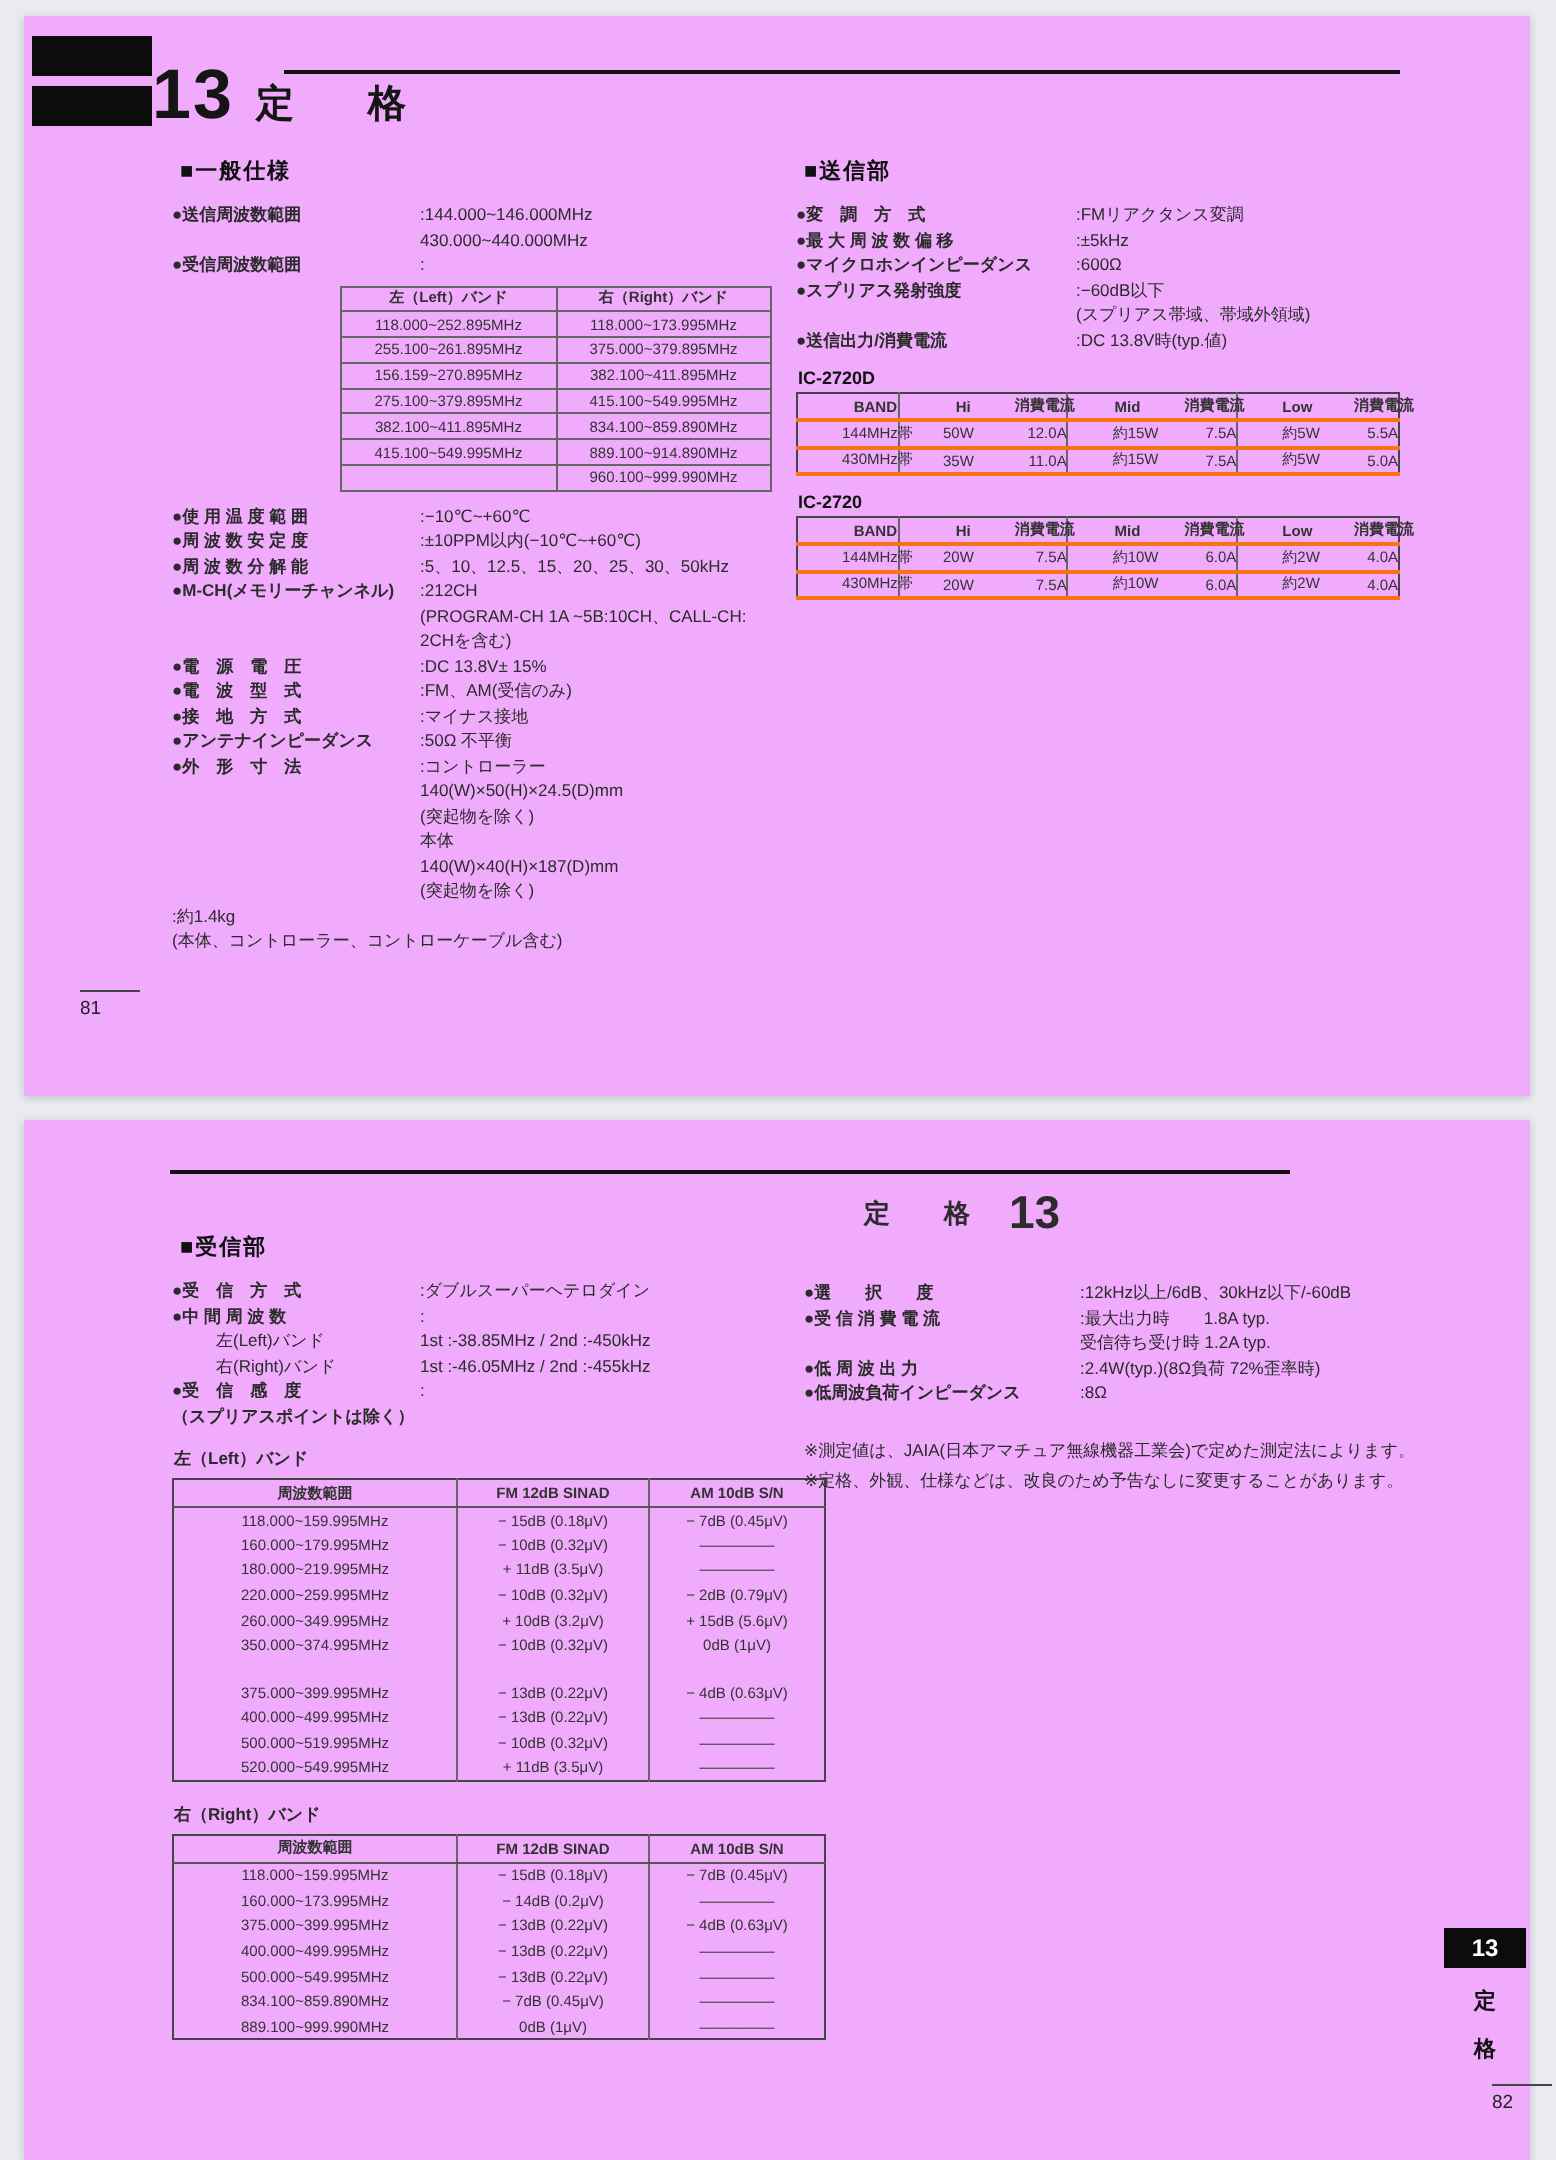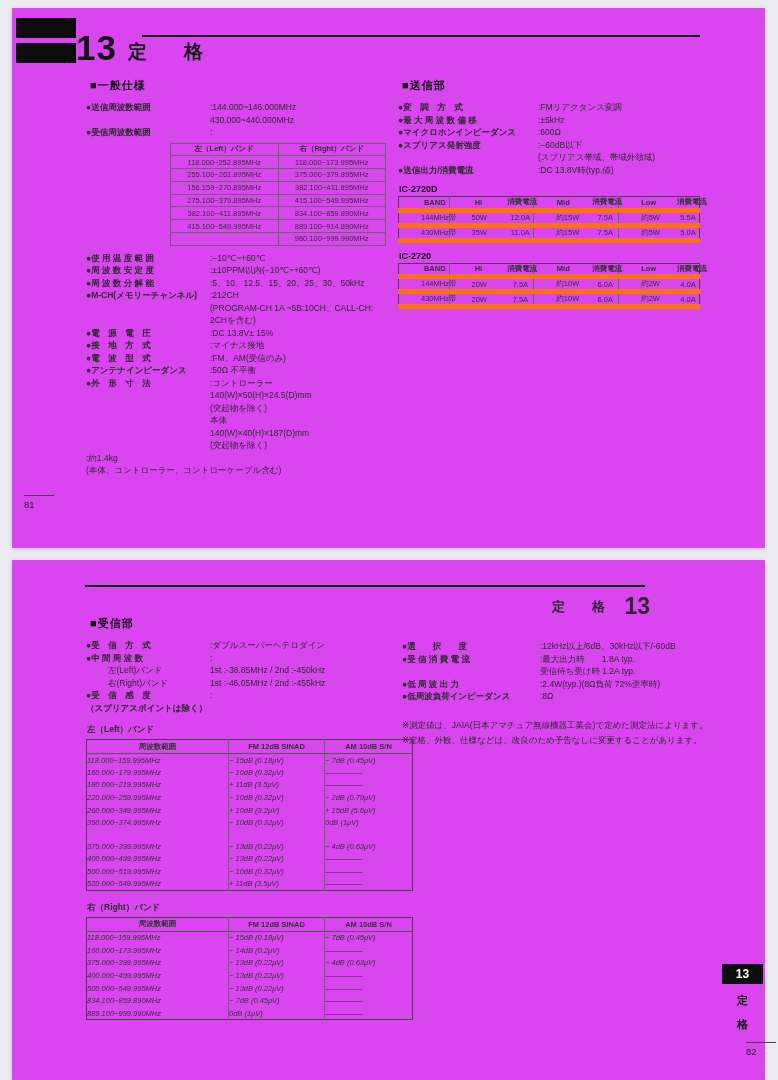--- a/index.html
+++ b/index.html
@@ -1,30 +1,30 @@
 <!DOCTYPE html>
 <html><head>
 <meta charset="utf-8">
 <style>
   * { margin:0; padding:0; box-sizing:border-box; }
   html,body { width:778px; height:1080px; overflow:hidden; }
   body { background:#e9ebf0; font-family:"Liberation Sans","DejaVu Sans",sans-serif; color:#2b2b2b; }
-  .page { position:absolute; left:12px; width:753px; background:#d946ef; box-shadow:0 1px 4px rgba(40,50,80,.22); }
+  .page { position:absolute; left:12px; width:753px; background:#f0abfc; box-shadow:0 1px 4px rgba(40,50,80,.22); }
   #page1 { top:8px; height:540px; }
   #page2 { top:560px; height:520px; }
 
   
   .chapbar { position:absolute; left:4px; width:60px; height:20px; background:#0c0c0c; }
   .chap-num { position:absolute; left:64px; top:20px; font-size:35px; font-weight:bold; letter-spacing:1px; color:#151515; }
   .chap-title { position:absolute; left:116px; top:31px; font-size:19px; font-weight:bold; letter-spacing:9px; color:#151515; }
   .chap-rule { position:absolute; left:130px; top:27px; width:558px; height:2px; background:#111; }
 
   
   .p2-rule { position:absolute; left:73px; top:25px; width:560px; height:2px; background:#111; }
-  .p2-head { position:absolute; left:420px; top:33px; width:218px; text-align:right; }
+  .p2-head { position:absolute; left:420px; top:33px; width:218px; }
   .p2-head .t { font-size:13px; font-weight:bold; letter-spacing:7px; vertical-align:3px; }
   .p2-head .n { font-size:23px; font-weight:bold; margin-left:8px; }
 
   .col { position:absolute; }
   .sec-h { font-size:11px; font-weight:bold; color:#111; margin:0 0 8px 4px; letter-spacing:1px; }
 
   .spec-row { display:flex; font-size:8.5px; line-height:12.5px; }
   .spec-label { font-weight:bold; min-width:124px; white-space:nowrap; }
   .rcol .spec-label { min-width:140px; }
   .p2l .spec-label { min-width:124px; }
@@ -37,45 +37,45 @@
   table { border-collapse:collapse; table-layout:fixed; font-size:7.5px; color:#333; }
   th { font-weight:bold; }
   .tbl-title { font-size:8.5px; font-weight:bold; margin:0 0 3px 1px; }
 
   
   .t-rx { width:216px; margin:4px 0 6px 84px; border:1px solid #555; }
   .t-rx th, .t-rx td { border:1px solid #666; text-align:center; height:12.8px; padding:0 2px; white-space:nowrap; }
 
   
   .t-pwr { width:302px; border:1.2px solid #444; margin-bottom:4px; }
-  .t-pwr th, .t-pwr td { height:13.5px; text-align:center; white-space:nowrap; border-bottom:5px solid #f97316;padding-left:22px; }
+  .t-pwr th, .t-pwr td { height:13.5px; text-align:right; white-space:nowrap; border-bottom:2px solid #f97316;padding-left:22px; }
   .t-pwr th:nth-child(1), .t-pwr td:nth-child(1),
   .t-pwr th:nth-child(3), .t-pwr td:nth-child(3),
   .t-pwr th:nth-child(5), .t-pwr td:nth-child(5) { border-right:1px solid #666; }
   .t-pwr col:nth-child(1){width:50px} .t-pwr col:nth-child(2){width:36px}
   .t-pwr col:nth-child(3){width:48px} .t-pwr col:nth-child(4){width:36px}
   .t-pwr col:nth-child(5){width:48px} .t-pwr col:nth-child(6){width:36px}
   .t-pwr col:nth-child(7){width:44px}
   .pwr-label { font-size:9px; font-weight:bold; margin:8px 0 2px 1px; color:#111; }
 
   
   .t-band { width:294px; border:1.2px solid #444; }
   .t-band th { border-bottom:1px solid #555; height:14px; text-align:center; }
   .t-band th, .t-band td { border-right:1px solid #666; white-space:nowrap; }
   .t-band th:last-child, .t-band td:last-child { border-right:none; }
-  .t-band td { height:12.6px; text-align:left;font-style:italic; }
+  .t-band td { height:12.6px; text-align:center; }
   .t-band col:nth-child(1){width:142px} .t-band col:nth-child(2){width:96px} .t-band col:nth-child(3){width:88px}
   .t-band tr.gap td { height:11px; }
 
   .notes { margin-top:16px; font-size:8.5px; line-height:13px; }
   .notes div { padding-left:9px; text-indent:-9px; margin-bottom:2px; }
 
   .pagenum { position:absolute; font-size:9.5px; color:#222; }
   .pagenum .pn-line { display:block; width:30px; border-top:1px solid #444; margin-bottom:3px; }
-  #pn81 { left:4px; top:487px; padding-left:8px; }
+  #pn81 { left:20px; top:487px; padding-left:8px; }
   #pn82 { left:726px; top:482px; padding-left:8px; }
 
   .side-tab { position:absolute; left:710px; top:404px; width:41px; text-align:center; }
   .side-tab .tab-num { background:#0c0c0c; color:#fff; font-size:12px; font-weight:bold; padding:3px 0; }
   .side-tab .tab-char { font-size:11px; font-weight:bold; margin-top:9px; color:#111; }
 </style>
 </head>
 <body>
 
 <div class="page" id="page1">
@@ -171,29 +171,29 @@
             <div>2CHを含む)</div>
           </span>
         </div>
         <div class="spec-row">
           <span class="spec-label">●電　源　電　圧</span>
           <span class="spec-value">
             <div>:DC 13.8V± 15%</div>
           </span>
         </div>
         <div class="spec-row">
+          <span class="spec-label">●電　波　型　式</span>
+          <span class="spec-value">
+            <div>:FM、AM(受信のみ)</div>
+          </span>
+        </div>
+        <div class="spec-row">
           <span class="spec-label">●接　地　方　式</span>
           <span class="spec-value">
             <div>:マイナス接地</div>
-          </span>
-        </div>
-        <div class="spec-row">
-          <span class="spec-label">●電　波　型　式</span>
-          <span class="spec-value">
-            <div>:FM、AM(受信のみ)</div>
           </span>
         </div>
         <div class="spec-row">
           <span class="spec-label">●アンテナインピーダンス</span>
           <span class="spec-value">
             <div>:50Ω 不平衡</div>
           </span>
         </div>
         <div class="spec-row">
           <span class="spec-label">●外　形　寸　法</span>

